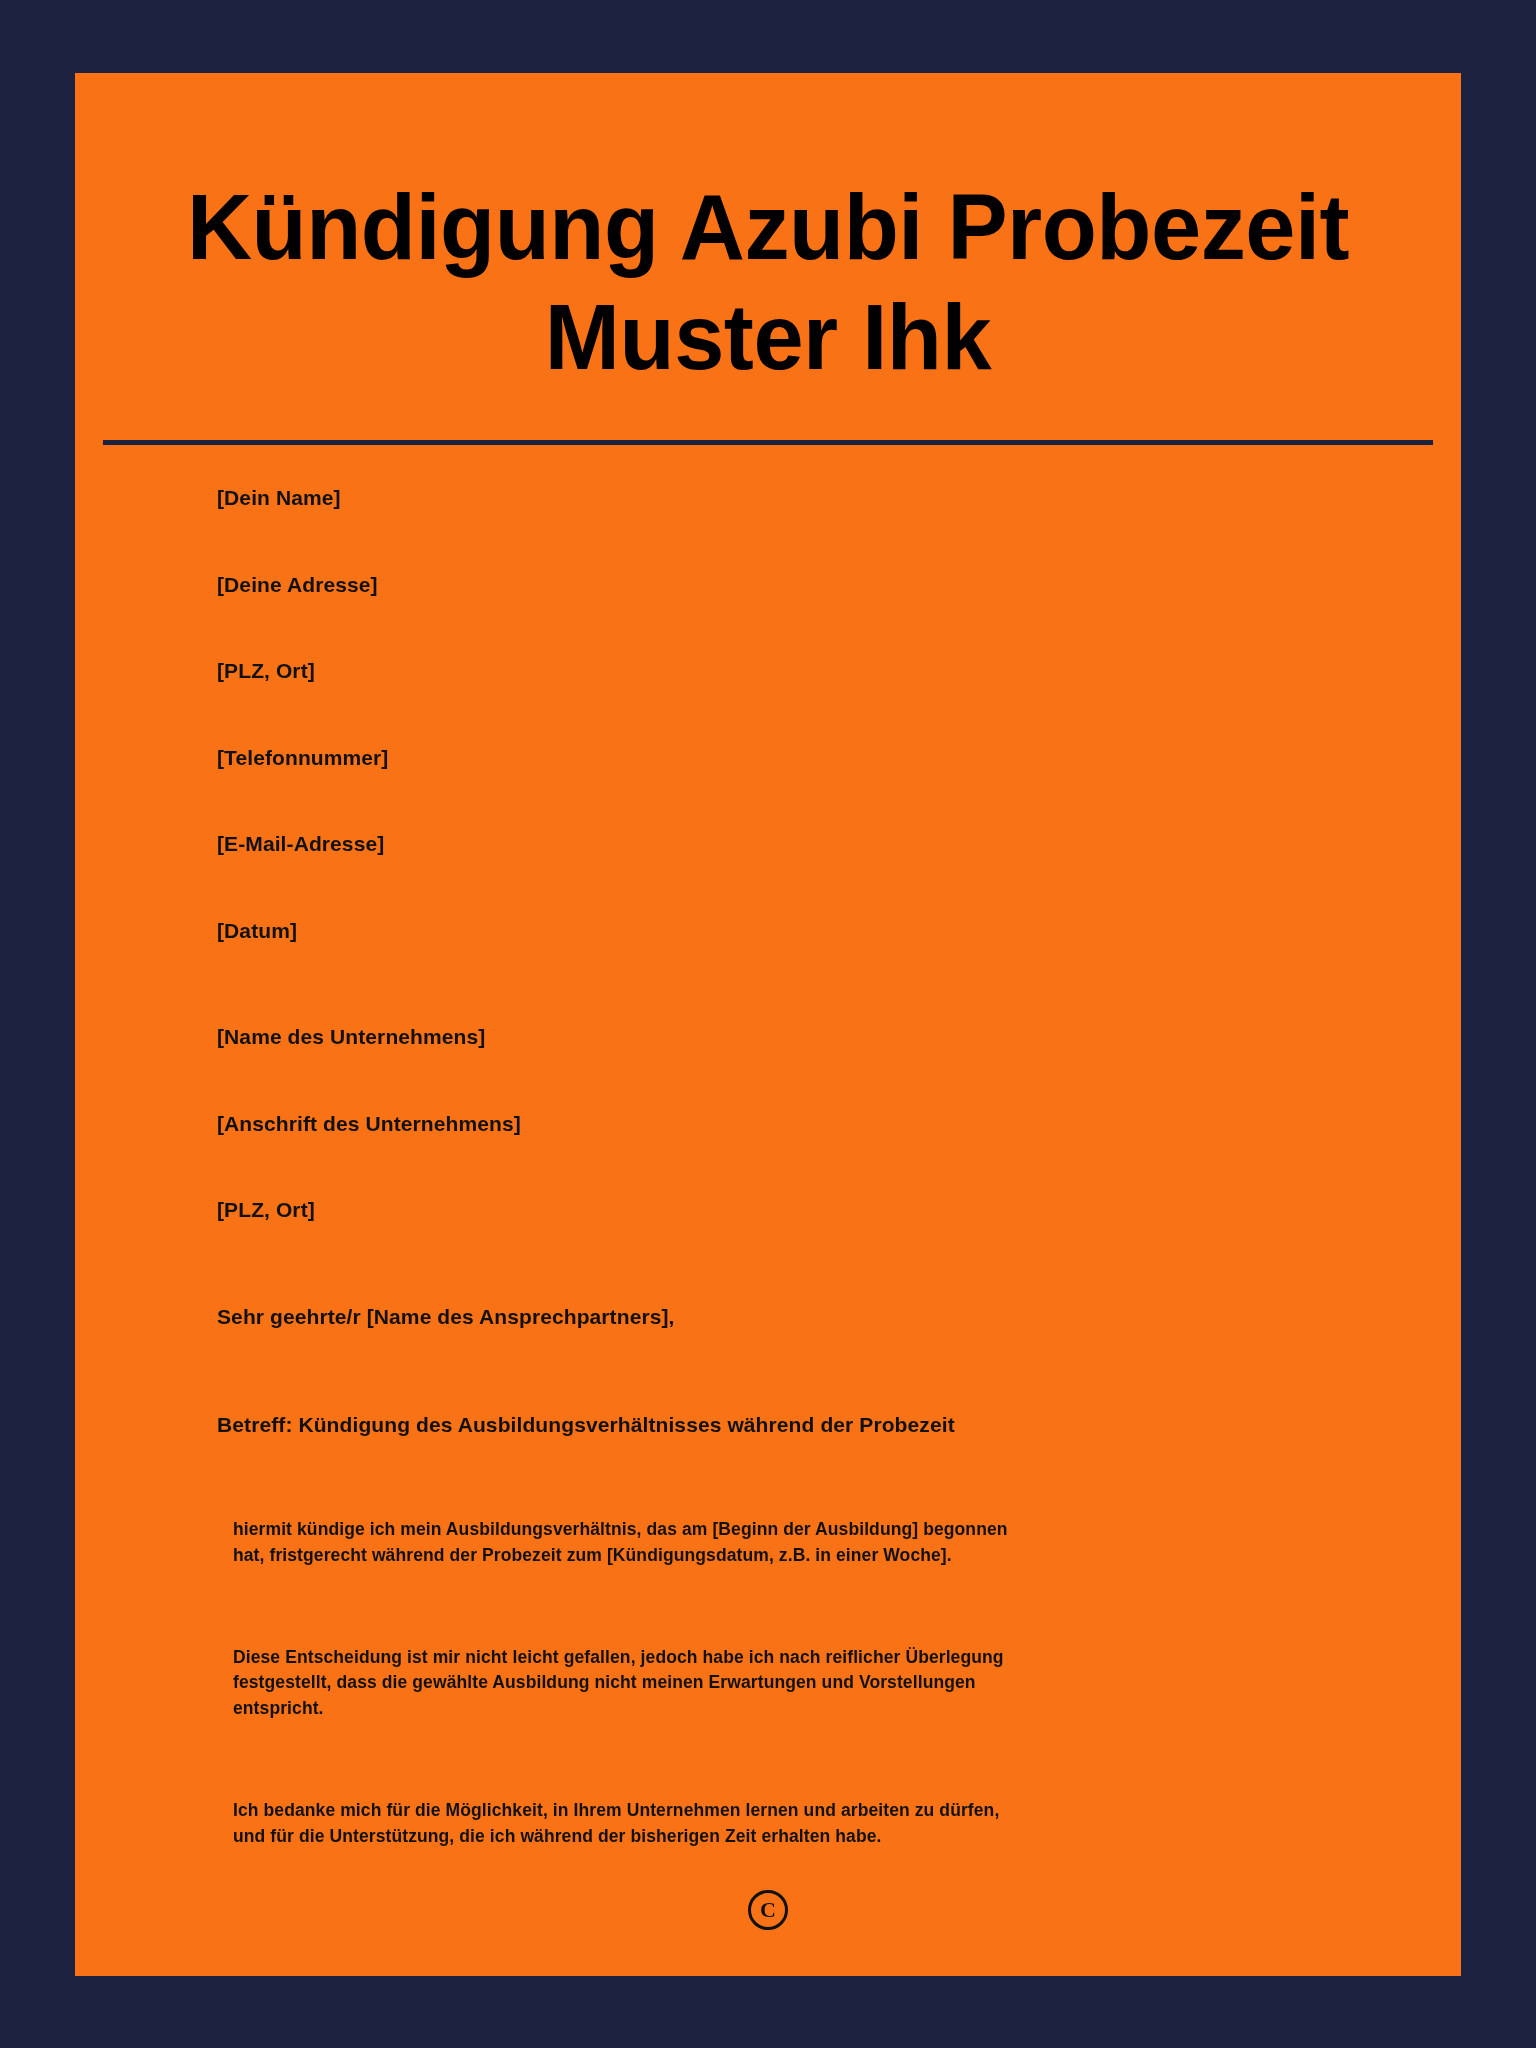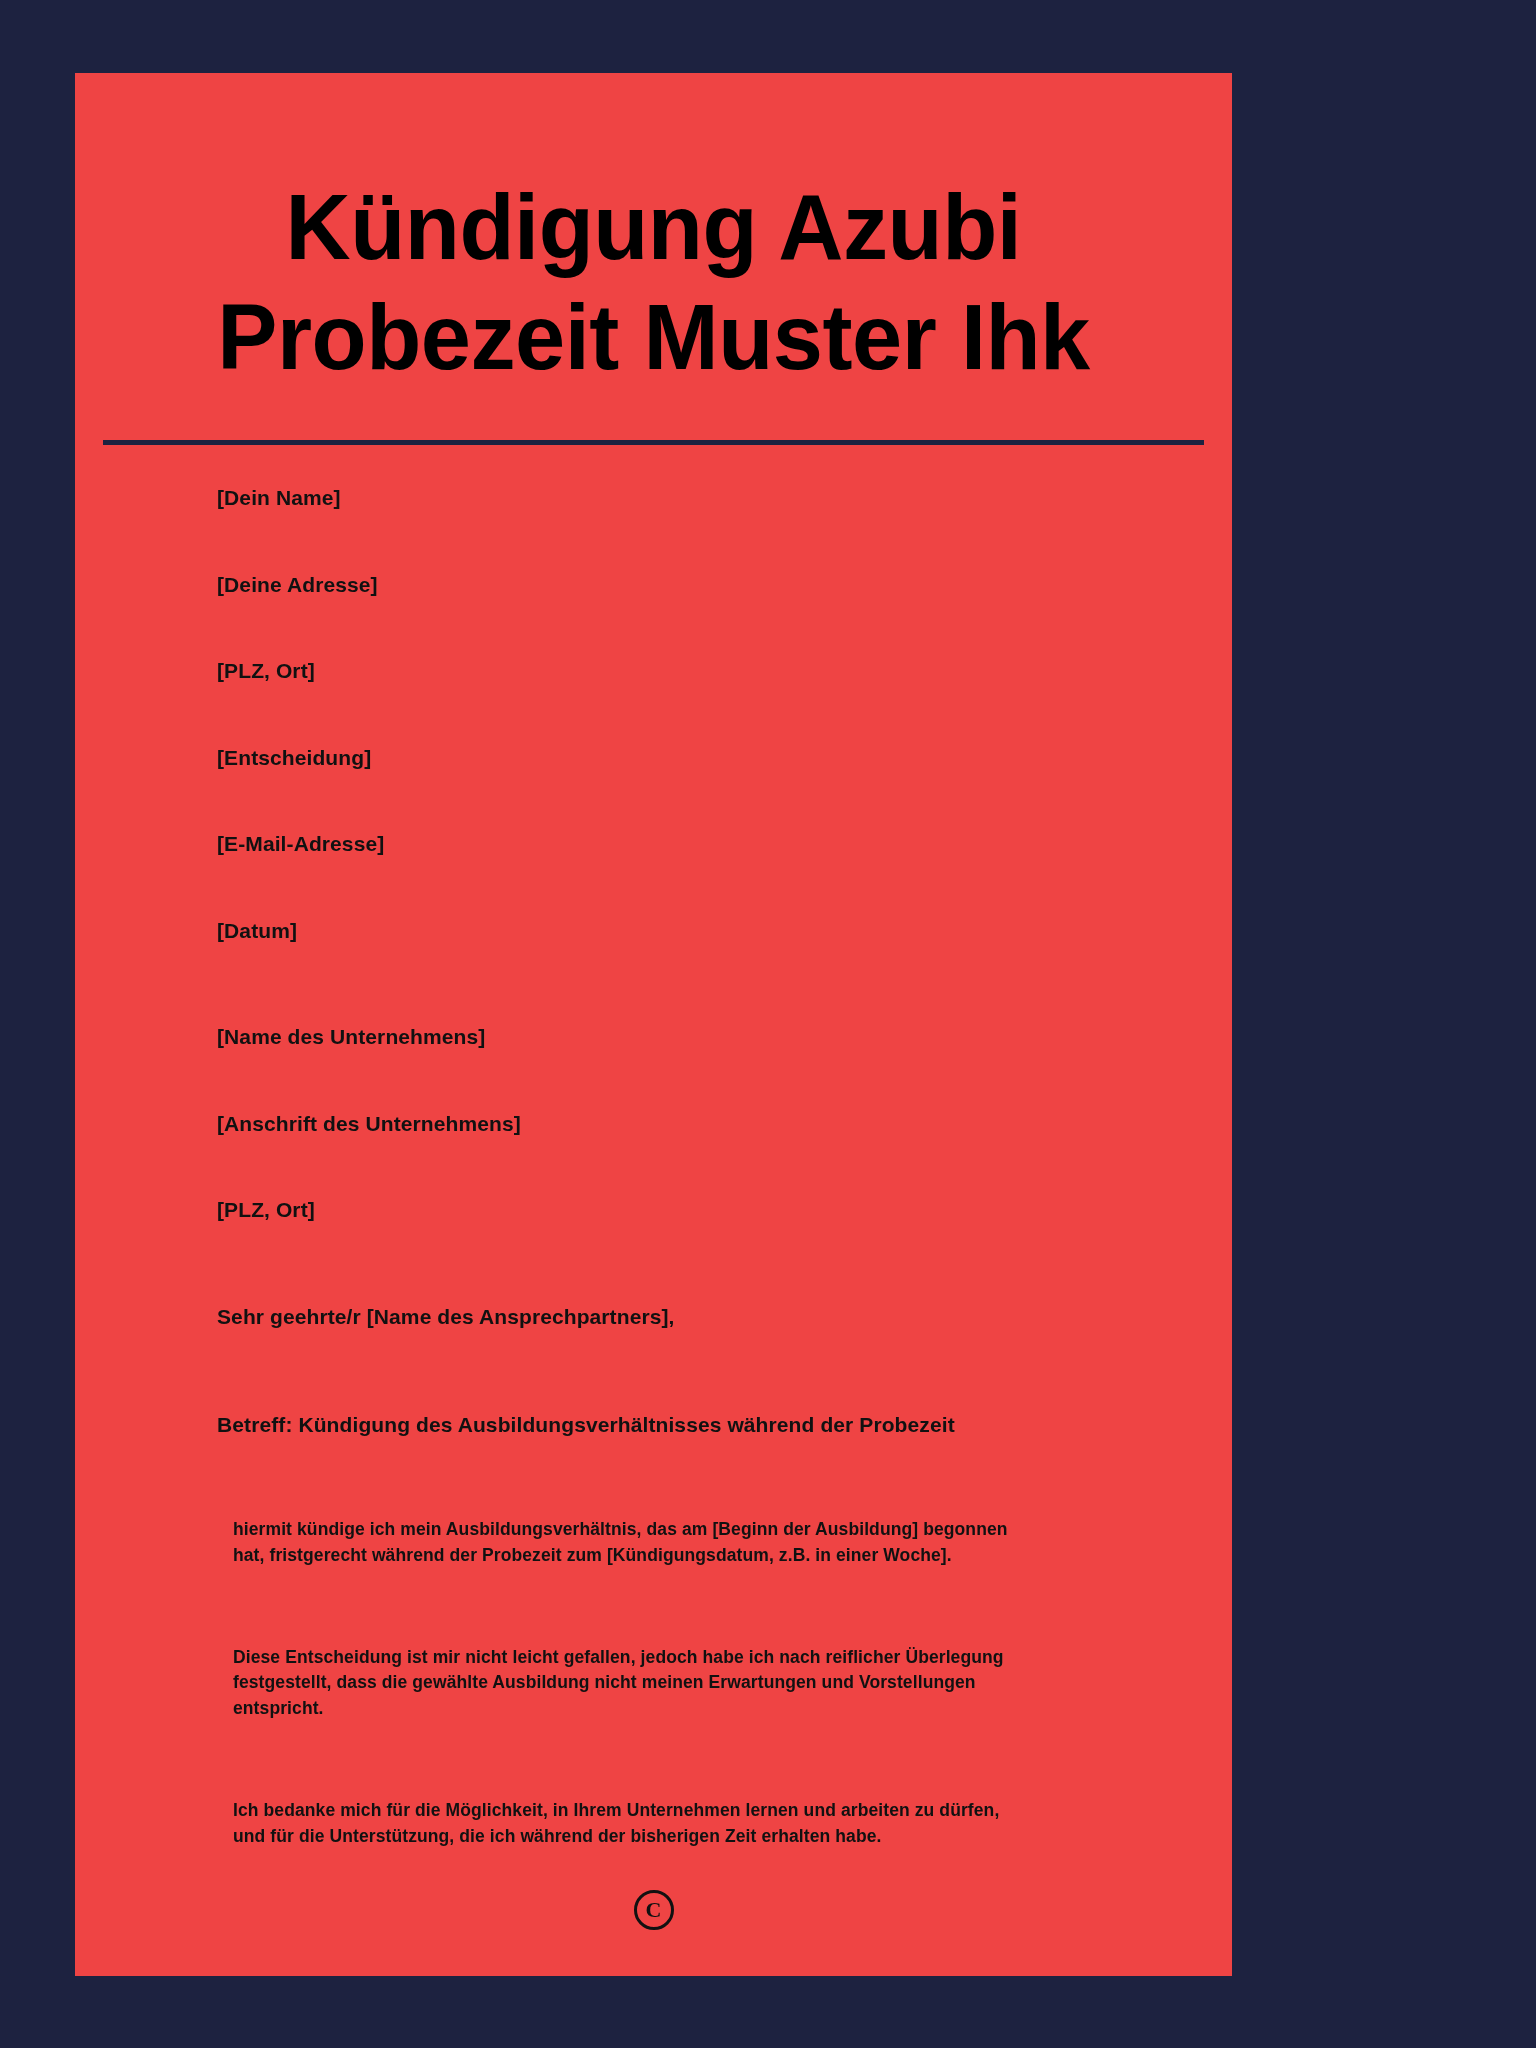--- a/index.html
+++ b/index.html
@@ -10,23 +10,23 @@
     width: 1536px;
     height: 2048px;
     background: #1d2240;
     font-family: "Liberation Sans", sans-serif;
     overflow: hidden;
   }
   .page {
     position: absolute;
     left: 75px;
     top: 73px;
-    width: 1157px;
+    width: 1386px;
     height: 1903px;
-    background: #ef4444;
+    background: #f97316;
     box-sizing: border-box;
   }
   .title-block {
     padding: 100px 80px 0 80px;
   }
   .doc-title {
     font-size: 93px;
     line-height: 1.18;
     font-weight: bold;
     color: #000000;
@@ -101,21 +101,21 @@
     <h1 class="doc-title">Kündigung Azubi Probezeit Muster Ihk</h1>
   </div>
 
   <hr class="divider">
 
   <div class="body-block">
 
     <p class="line">[Dein Name]</p>
     <p class="line">[Deine Adresse]</p>
     <p class="line">[PLZ, Ort]</p>
-    <p class="line">[Entscheidung]</p>
+    <p class="line">[Telefonnummer]</p>
     <p class="line">[E-Mail-Adresse]</p>
     <p class="line gap-lg">[Datum]</p>
 
     <p class="line">[Name des Unternehmens]</p>
     <p class="line">[Anschrift des Unternehmens]</p>
     <p class="line gap-xl">[PLZ, Ort]</p>
 
     <p class="line gap-xl">Sehr geehrte/r [Name des Ansprechpartners],</p>
 
     <p class="line gap-xl">Betreff: Kündigung des Ausbildungsverhältnisses während der Probezeit</p>

